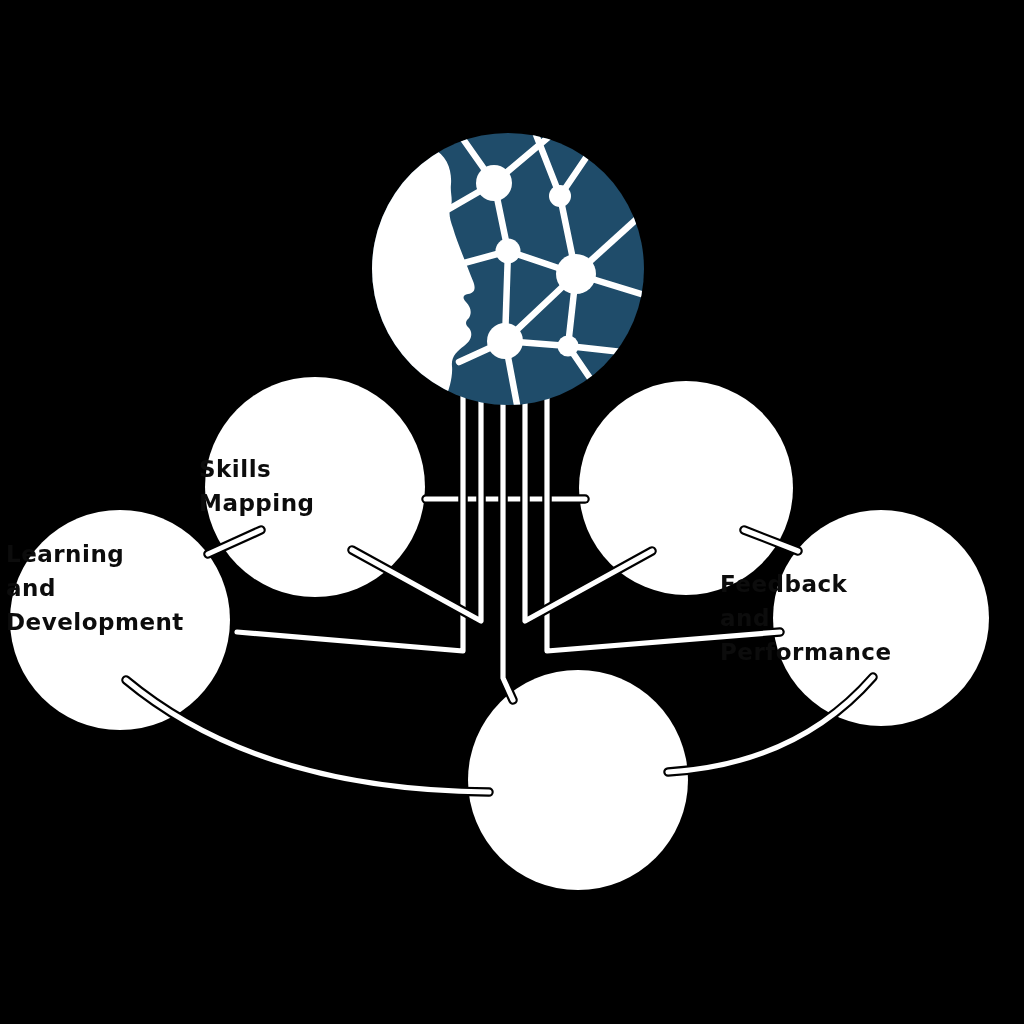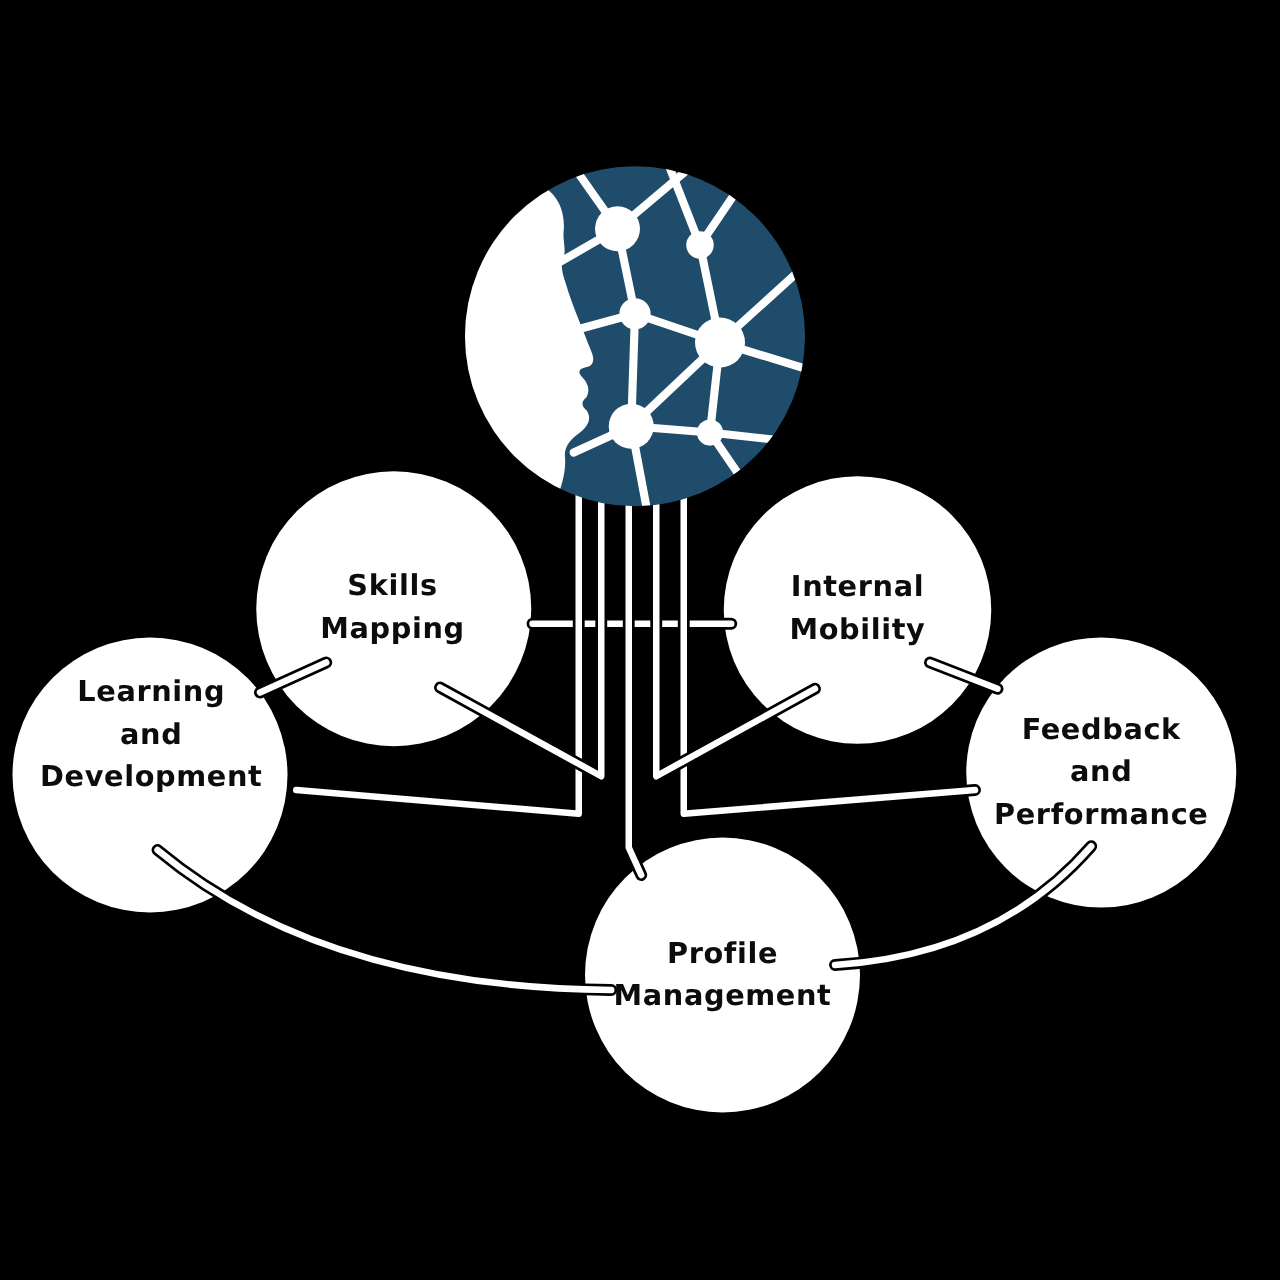--- a/index.html
+++ b/index.html
@@ -8,32 +8,32 @@
     width:1024px;height:1024px;
     background:#000;
     overflow:hidden;
     font-family:"DejaVu Sans", sans-serif;
   }
   #diagram-svg{position:absolute;left:0;top:0;}
   .node-label{
     position:absolute;
     transform:translate(-50%,-50%);
     width:230px;
-    text-align:center;
+    text-align:left;
     white-space:pre-line;
     font-weight:700;
     font-size:23px;
     line-height:34px;
     color:#0c0c0c;
     letter-spacing:0.5px;
   }
   #label-skills   {left:314px;top:486px;}
   #label-internal {left:686px;top:487px;}
   #label-learning {left:121px;top:588px;}
-  #label-feedback {left:881px;top:618px;}
+  #label-feedback {left:835px;top:618px;}
   #label-profile  {left:578px;top:780px;}
 </style>
 </head>
 <body>
 
 <div id="canvas">
 
   <svg id="diagram-svg" width="1024" height="1024" viewBox="0 0 1024 1024">
 
     <defs>
@@ -147,26 +147,22 @@
           <circle cx="505" cy="341" r="18"></circle>
           <circle cx="568" cy="346" r="10.5"></circle>
         </g>
       </g>
     </g>
   </svg>
 
   <div class="node-label" id="label-skills">Skills
 Mapping</div>
 
-  <div class="node-label" id="label-internal">Internal
-Mobility</div>
 
   <div class="node-label" id="label-learning">Learning
 and
 Development</div>
 
   <div class="node-label" id="label-feedback">Feedback
 and
 Performance</div>
 
-  <div class="node-label" id="label-profile">Profile
-Management</div>
 </div>
 
 </body></html>

